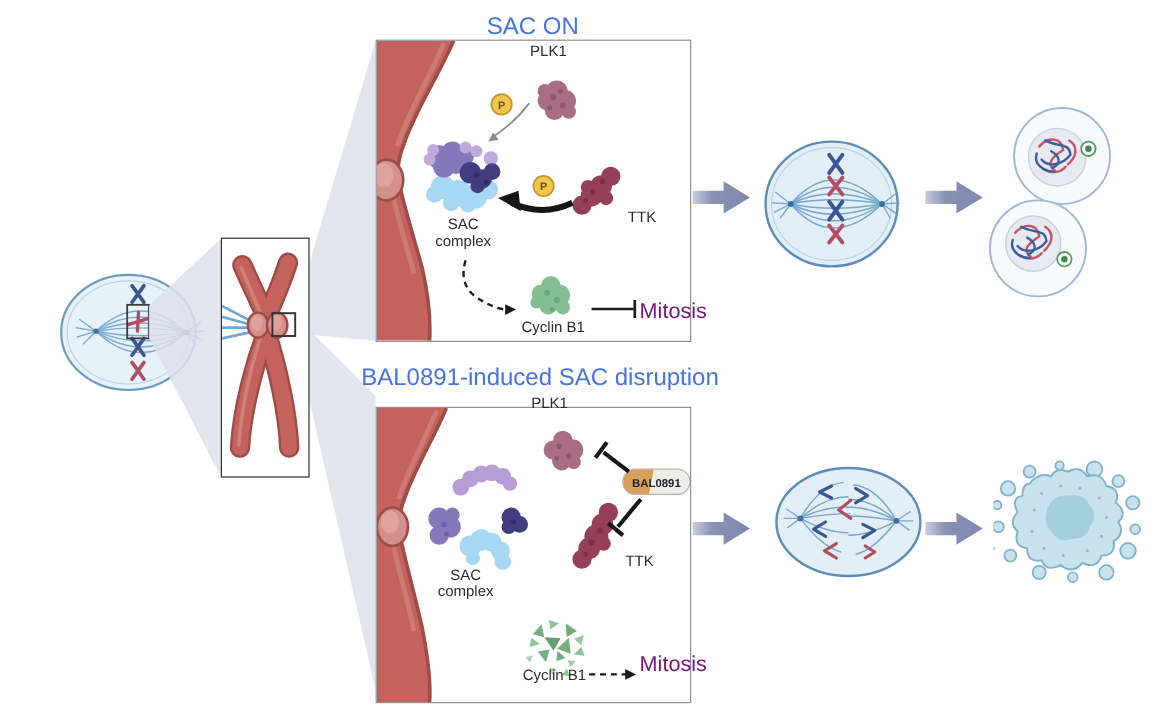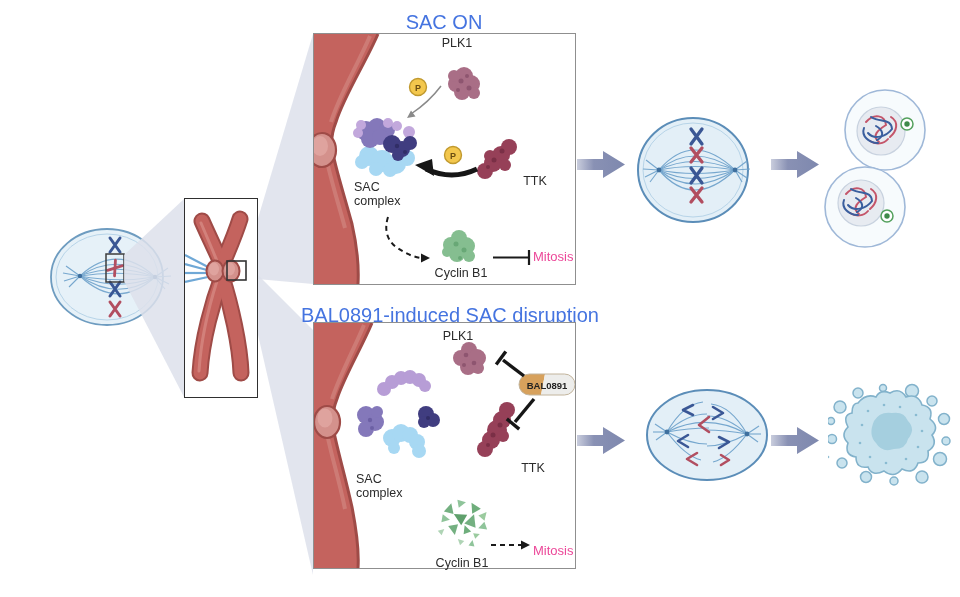--- a/index.html
+++ b/index.html
@@ -11,25 +11,25 @@
   svg text { font-family:"Liberation Sans","DejaVu Sans",sans-serif; }
   .abs { position:absolute; }
   .blue-title {
     position:absolute; transform:translateX(-50%);
     font-size:20px; font-weight:normal; color:var(--title-blue,#4574E0);
     white-space:nowrap; text-align:center;
   }
   .blue-title.wrap { white-space:normal; line-height:18px; }
   .lbl {
     position:absolute; transform:translateX(-50%);
-    font-size:12.5px; color:#2b2b2b; white-space:nowrap; 
+    font-size:12.5px; color:#2b2b2b; white-space:nowrap; text-align:center;
   }
   .lbl.wrap { white-space:normal; width:64px; line-height:13.5px; }
   .lbl-left {
-    position:absolute; font-size:13px; color:#ec4899; white-space:nowrap;
+    position:absolute; font-size:18px; color:#701a75; white-space:nowrap;
   }
   .panel {
     position:absolute; background:#fff; border:1.2px solid #8f8f8f;
     overflow:hidden; box-sizing:border-box;
   }
   .chrom-box {
     position:absolute; background:#fff; border:1.4px solid #2f2f2f;
     overflow:hidden; box-sizing:border-box;
   }
 </style>
@@ -243,21 +243,21 @@
   </div>
 
   <div class="lbl" style="left:457px; top:36px;">PLK1</div>
   <div class="lbl" style="left:535px; top:174px;">TTK</div>
   <div class="lbl wrap" style="left:386px; top:181px;">SAC complex</div>
   <div class="lbl" style="left:461px; top:266px;">Cyclin B1</div>
   <div class="lbl-left" style="left:533px; top:249px;">Mitosis</div>
 
   <div class="blue-title" style="left:450px; top:304px;text-align:center;">BAL0891-induced SAC disruption</div>
 
-  <div class="panel" style="left:313px; top:322px; width:263px; height:247px;text-decoration:underline;">
+  <div class="panel" style="left:313px; top:339px; width:263px; height:247px;text-decoration:underline;">
     <svg width="261" height="245" viewBox="0 0 261 245">
 
       <g>
         <path d="M0,0 L58,0 C48,24 30,54 23,76 C19,86 18,95 19,104 C22,122 31,152 38,184 C43,210 45,230 44,245 L0,245 Z" fill="#C4635E"></path>
         <path d="M58,0 C48,24 30,54 23,76 C19,86 18,95 19,104 C22,122 31,152 38,184 C43,210 45,230 44,245" fill="none" stroke="#9F4B47" stroke-width="3"></path>
         <path d="M50,2 C41,24 25,54 18,76 M13,110 C16,128 25,156 31,186" fill="none" stroke="#D0837D" stroke-width="4" opacity="0.75"></path>
         <ellipse cx="13" cy="99" rx="13" ry="16" fill="#D4918C" stroke="#9F4B47" stroke-width="2.2"></ellipse>
         <ellipse cx="11" cy="95" rx="7.5" ry="9.5" fill="#DFA39E"></ellipse>
       </g>
 

